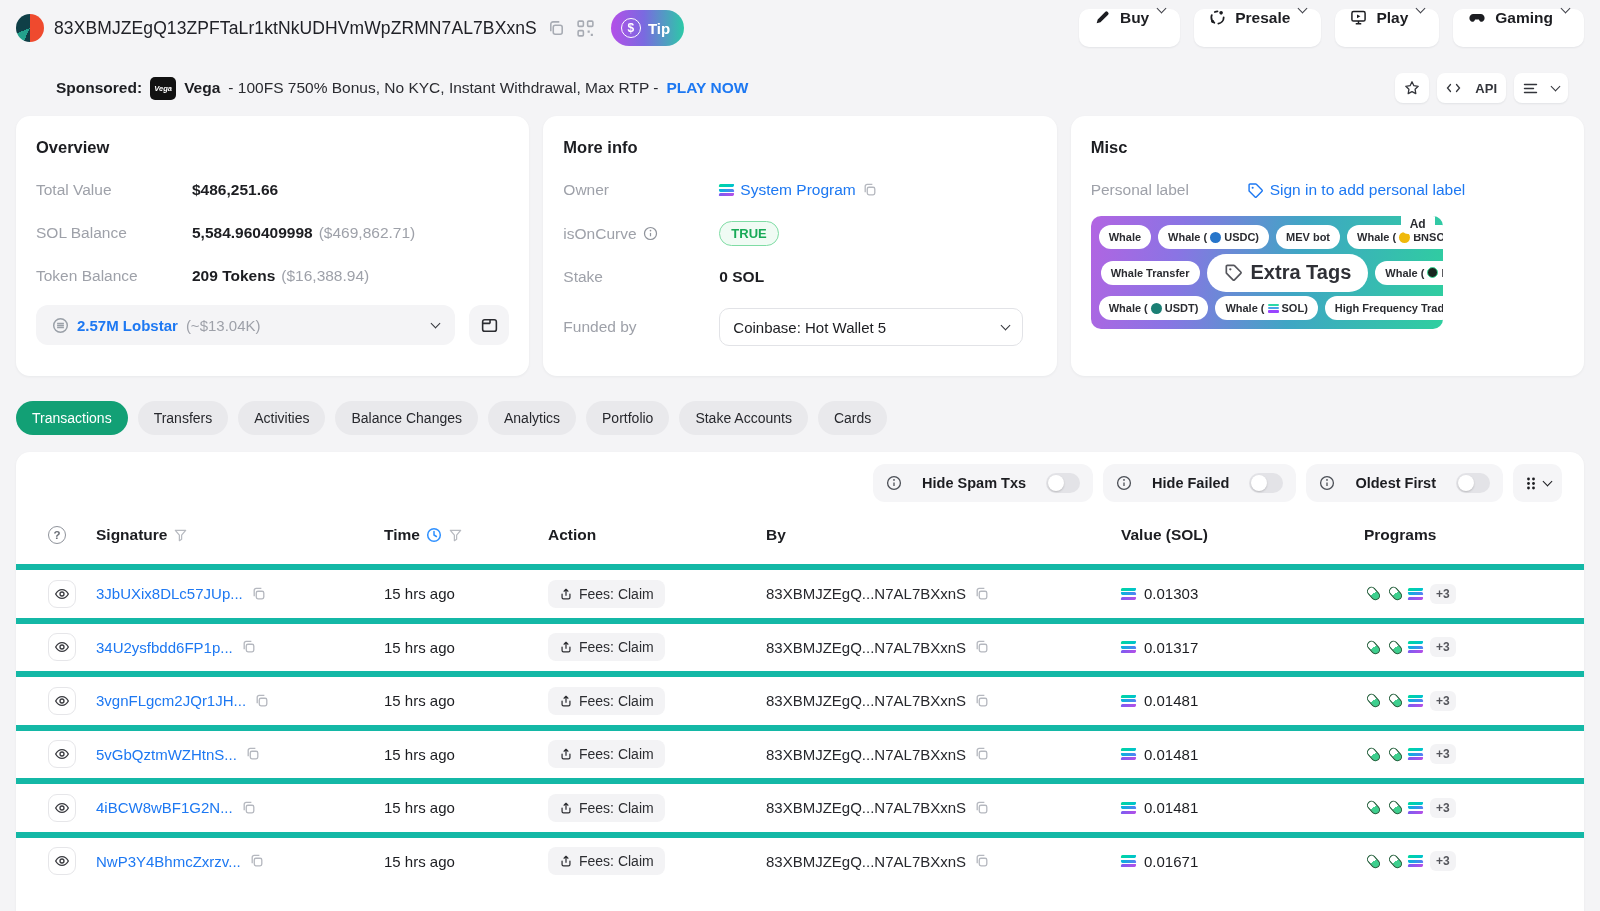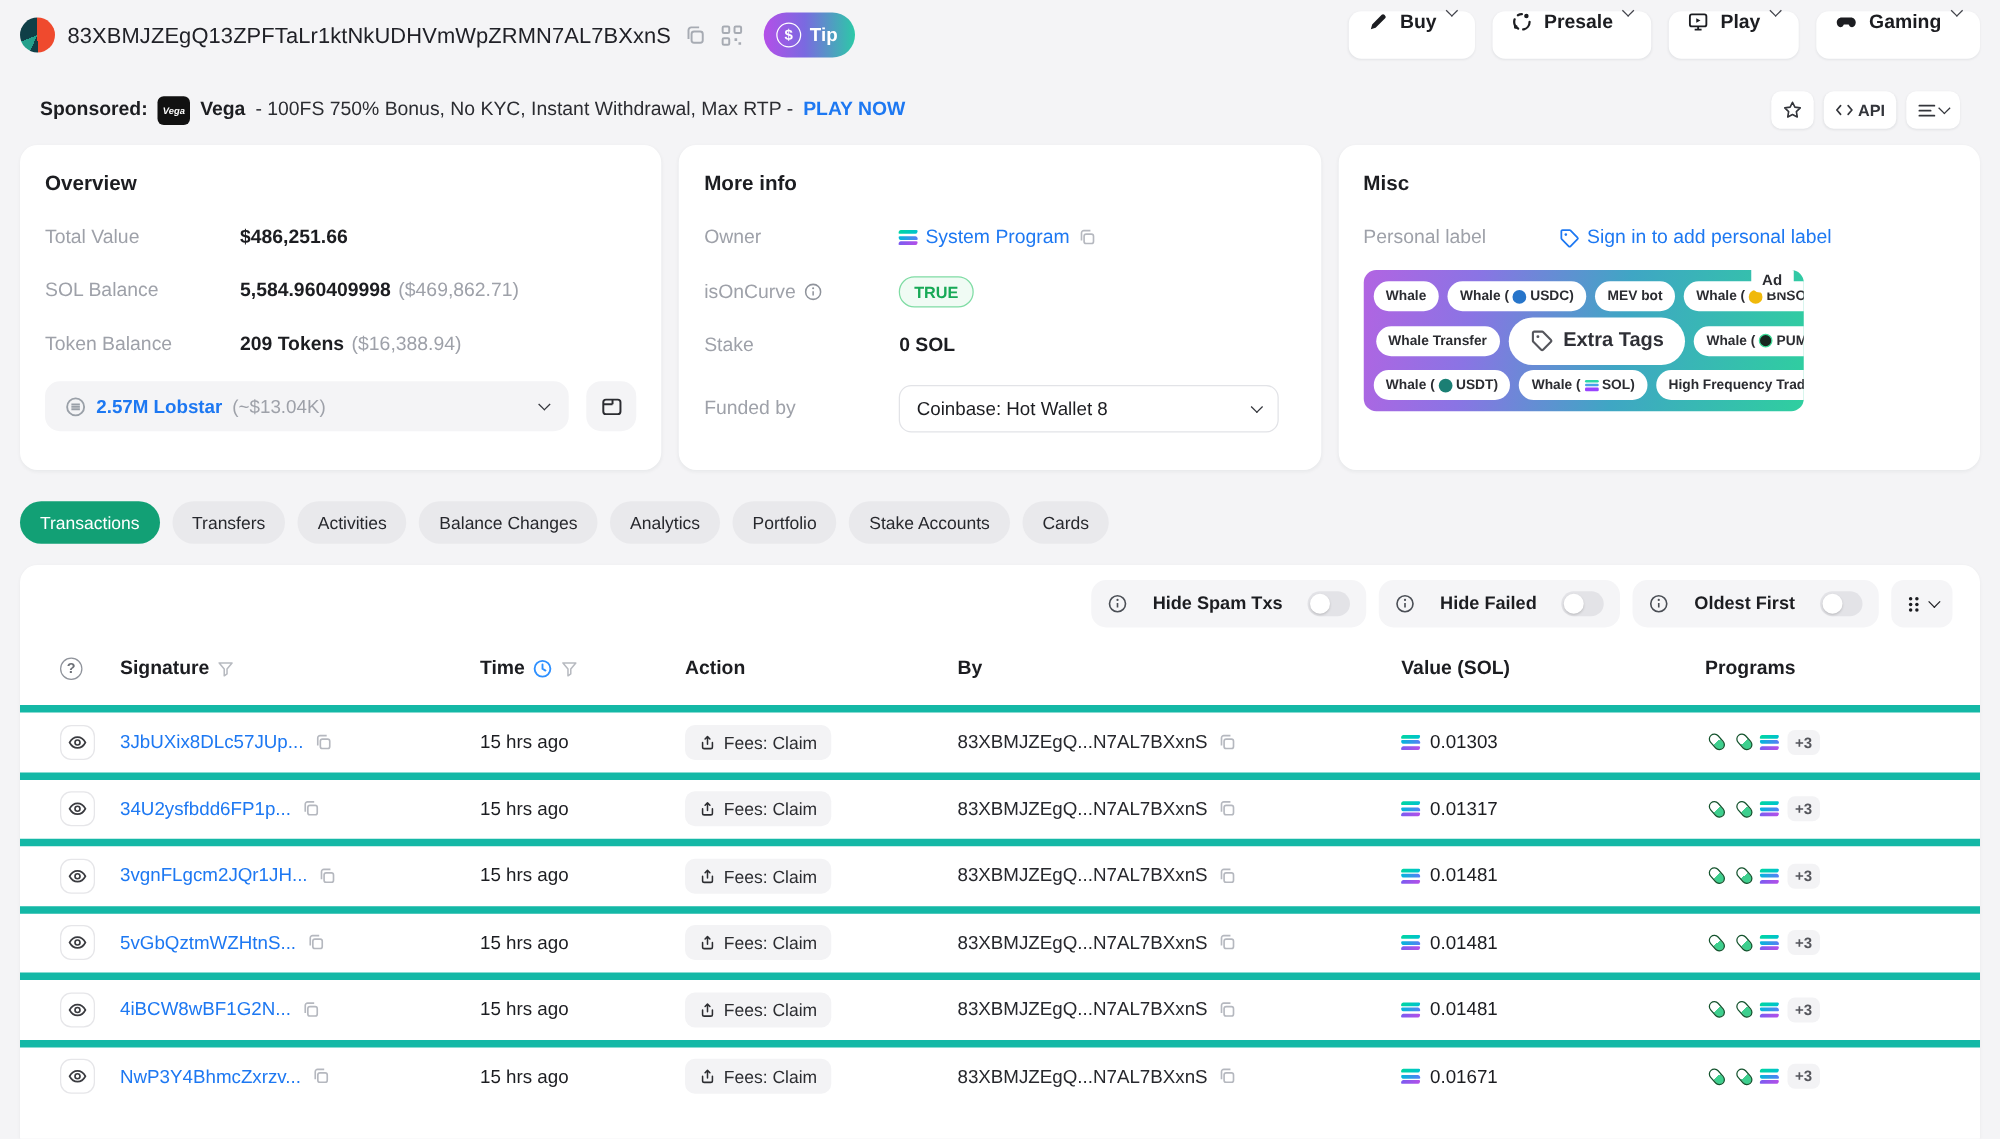--- a/index.html
+++ b/index.html
@@ -23,28 +23,28 @@
     border-radius:18px; background:linear-gradient(90deg,#b44fe8,#7a6ae0 45%,#2cc9a7); color:#fff; font-weight:700; font-size:15px;
     font-family:inherit; margin-left:6px; }
   .tip-dollar { width:20px; height:20px; border-radius:50%; border:1.7px solid #fff; display:flex; align-items:center; justify-content:center;
     font-size:12px; font-weight:700; }
   .topbar-right { display:flex; align-items:center; gap:14px; }
   .nav-btn { display:flex; align-items:flex-start; gap:9px; height:38px; padding:0 15px; background:#fff; border:none; cursor:pointer;
     border-radius:10px; font-family:inherit; font-size:15.5px; font-weight:600; color:#1c1d21;
     box-shadow:0 1px 2px rgba(16,24,40,.07); }
   .nav-btn .chev { color:#40424a; }
   
-  .sponsored { display:flex; align-items:center; justify-content:space-between; padding:0 32px; margin-top:26px; height:30px; }
+  .sponsored { display:flex; align-items:center; justify-content:space-between; padding:0 32px; margin-top:26px; height:30px;margin-left:24px; }
   .sponsored-left { display:flex; align-items:center; gap:8px; font-size:15.5px; color:#2b2c31; }
   .sp-bold { font-weight:700; color:#1c1d21; }
   .vega-logo { width:26px; height:23px; background:#111; border-radius:5px; color:#fff; display:flex; align-items:center; justify-content:center;
     font-size:7.5px; font-style:italic; font-weight:700; }
   .sp-cta { color:#1d78f2; font-weight:700; text-decoration:none; }
   .sponsored-right { display:flex; align-items:center; gap:8px; }
-  .mini-btn { display:flex; align-items:center; gap:3px; height:30px; padding:0 9px; background:#fff; border:none; border-radius:8px;
+  .mini-btn { display:flex; align-items:center; gap:14px; height:30px; padding:0 9px; background:#fff; border:none; border-radius:8px;
     cursor:pointer; font-family:inherit; font-size:13px; font-weight:600; color:#33353b; box-shadow:0 1px 2px rgba(16,24,40,.08); }
   
   .cards { display:flex; gap:14px; padding:0 16px; margin-top:13px; }
   .card { flex:1; background:#fff; border-radius:14px; height:260px; padding:22px 20px; box-shadow:0 1px 3px rgba(27,31,35,.05); }
   .card-title { font-size:16.5px; font-weight:700; color:#1c1d21; margin-bottom:24px; }
   .info-grid { display:grid; grid-template-columns:156px 1fr; row-gap:25px; align-items:center; }
   .info-label { color:#9ea1a9; font-size:15.5px; display:flex; align-items:center; gap:6px; }
   .info-value { font-size:15.5px; color:#1c1d21; display:flex; align-items:center; gap:6px; }
   .v-bold { font-weight:700; }
   .v-gray { color:#9ea1a9; }
@@ -61,21 +61,21 @@
   
   .misc-grid { display:grid; grid-template-columns:156px 1fr; align-items:center; }
   .banner { position:relative; width:352px; height:113px; margin-top:17px; border-radius:10px; overflow:hidden;
     background:linear-gradient(100deg,#b264e2 0%, #8a74e4 25%, #3fa6c4 58%, #2fcf9f 100%); cursor:pointer;
     display:flex; flex-direction:column; justify-content:space-between; padding:9px 8px; }
   .ad-badge { position:absolute; top:0px; right:8px; background:#fff; border-radius:0 0 7px 7px; padding:1px 9px 3px; font-size:12px; font-weight:600; color:#2b2c31; }
   .tag-row { display:flex; align-items:center; gap:7px; white-space:nowrap; }
   .tag-row.r2 { padding-left:2px; }
   .ad-tag { display:inline-flex; align-items:center; gap:3px; background:#fff; border-radius:13px; height:24px; padding:0 10px;
     font-size:11px; font-weight:700; color:#2b2c31; flex:0 0 auto; }
-  .ad-tag.big { height:38px; border-radius:19px; font-size:16px; padding:0 17px; gap:8px; color:#2f3036; }
+  .ad-tag.big { height:38px; border-radius:19px; font-size:20px; padding:0 17px; gap:8px; color:#2f3036; }
   .tag-ic { width:11px; height:11px; border-radius:50%; display:inline-block; flex:0 0 auto; }
   .ic-usdc { background:#2775ca; } .ic-bnsol { background:#f0b90b; } .ic-usdt { background:#1b7f74; } .ic-pump { background:#17271f; border:1px solid #3ddc97; }
   .ic-sol-mini { width:11px; height:9px; border-radius:0; background:none; display:inline-flex; flex-direction:column; justify-content:space-between; }
   .ic-sol-mini i { height:2.2px; border-radius:1px; display:block; }
   
   .sol-ic { width:15px; height:12px; display:inline-flex; flex-direction:column; justify-content:space-between; flex:0 0 auto; }
   .sol-ic i { height:2.8px; border-radius:1.2px; display:block; }
   .sol-ic i:nth-child(1){ background:linear-gradient(90deg,#00d6a1,#00c2ce); transform:skewX(-16deg); }
   .sol-ic i:nth-child(2){ background:linear-gradient(90deg,#00b8d9,#5a7df5); transform:skewX(16deg); }
   .sol-ic i:nth-child(3){ background:linear-gradient(90deg,#7a5cf0,#b44fe8); transform:skewX(-16deg); }
@@ -300,21 +300,21 @@
         <div class="info-value">
             <span class="true-pill">TRUE</span>
           </div>
         <div class="info-label">Stake</div>
         <div class="info-value">
             <span class="v-bold">0 SOL</span>
           </div>
         <div class="info-label">Funded by</div>
         <div class="info-value">
           <button class="funded-select">
-            <span class="grow">Coinbase: Hot Wallet 8</span>
+            <span class="grow">Coinbase: Hot Wallet 5</span>
             <span class="chev" style="color:#33353b"></span>
           </button>
         </div>
       </div>
     </div>
 
     <div class="card">
       <div class="card-title">Misc</div>
       <div class="misc-grid">
         <div class="info-label">Personal label</div>

